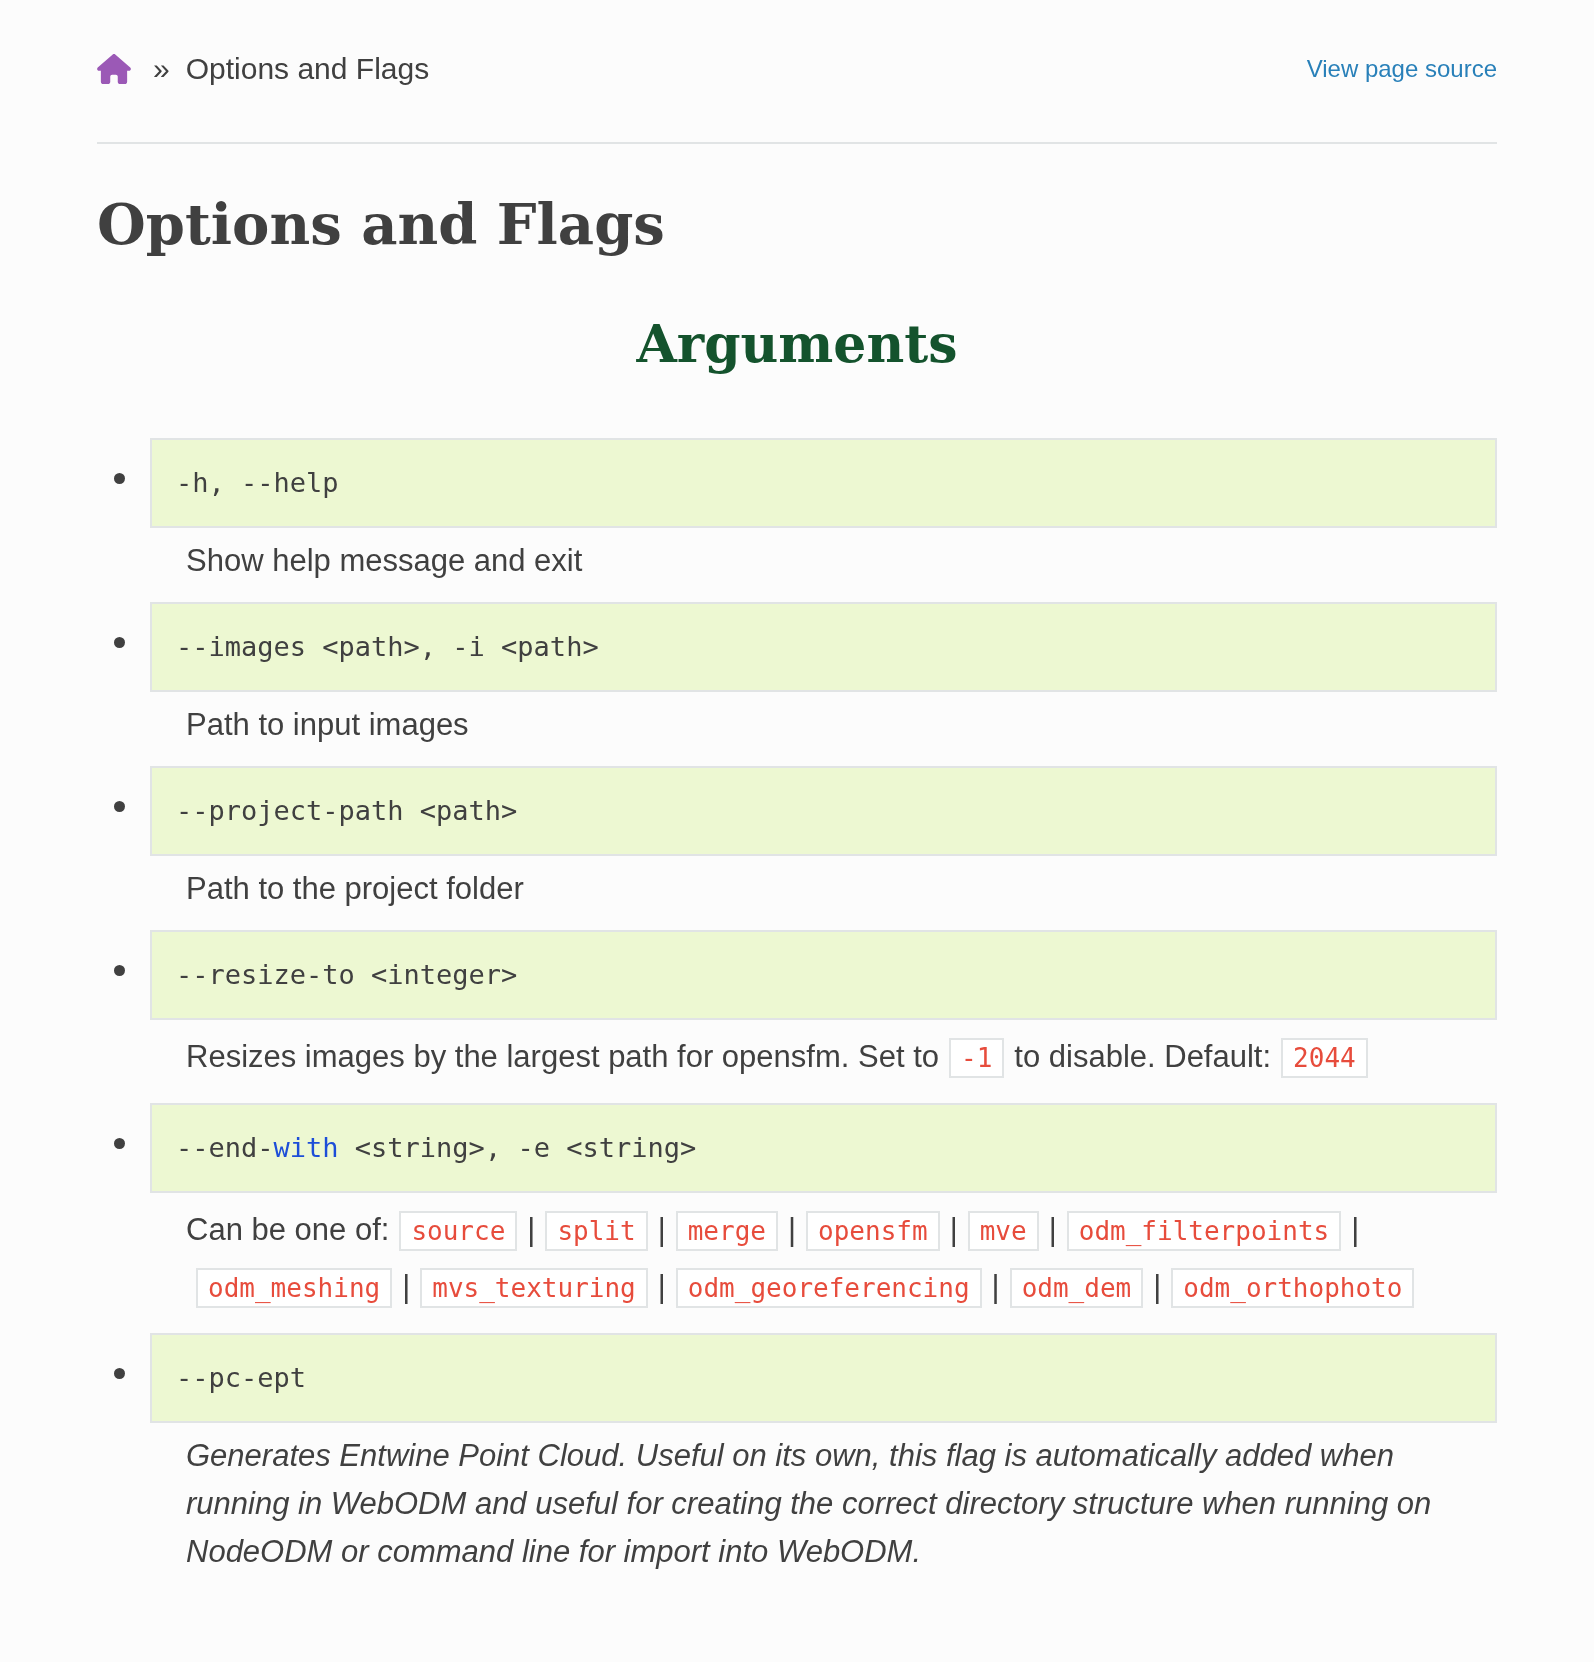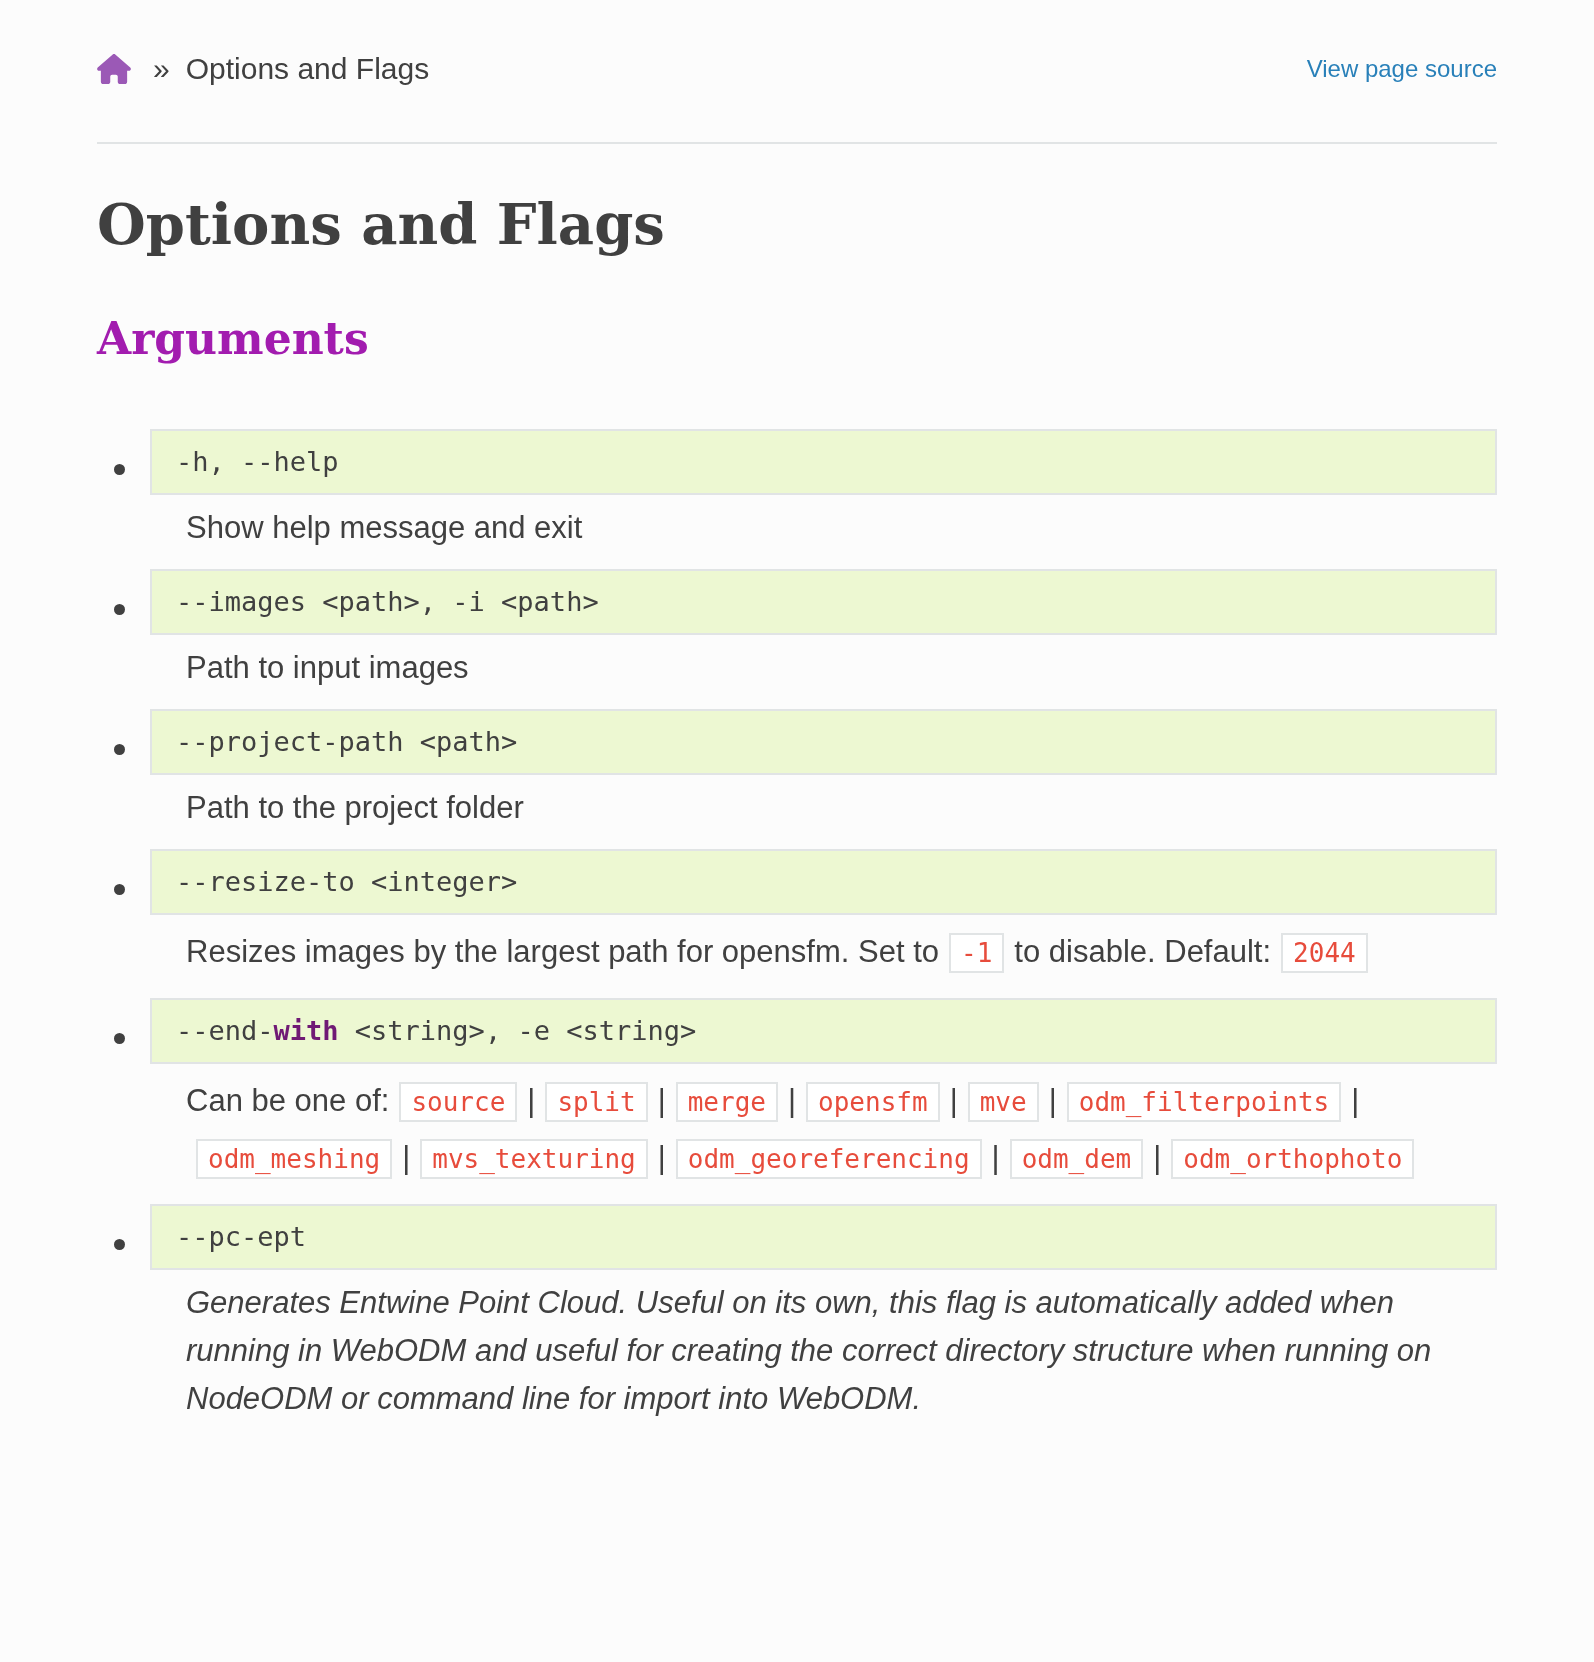--- a/index.html
+++ b/index.html
@@ -65,24 +65,25 @@
     font-family: "DejaVu Serif", serif;
     font-weight: 700;
     font-size: 56px;
     line-height: 1.15;
     color: #404040;
     margin: 48px 0 0 0;
   }
   h2.section-title {
     font-family: "DejaVu Serif", serif;
     font-weight: 700;
-    font-size: 44px;
+    font-size: 52px;
     line-height: 1.15;
-    color: #a21caf;
+    color: #14532d;
     margin: 58px 0 0 0;
+    text-align: center;
   }
 
   
   ul.arg-list {
     list-style: none;
     margin: 64px 0 0 0;
     padding: 0;
   }
   li.arg-item {
     position: relative;
@@ -95,31 +96,31 @@
     top: 35px;
     width: 11px;
     height: 11px;
     border-radius: 50%;
     background: #404040;
   }
   pre.code-block {
     margin: 12px 0 6px 0;
     background: #edf8d2;
     border: 2px solid #e1e4e5;
-    padding: 13px 24px;
+    padding: 25px 24px;
     font-family: "DejaVu Sans Mono", monospace;
     font-size: 27px;
     line-height: 36px;
     color: #404040;
     white-space: pre;
     overflow: hidden;
   }
   .kw {
-    color: #701a75;
-    font-weight: bold;
+    color: #1d4ed8;
+    font-weight: normal;
   }
   .desc {
     margin: 9px 0 0 36px;
     font-size: 31px;
     line-height: 48px;
     color: #404040;
   }
   .desc-chips {
     line-height: 56px;
   }

